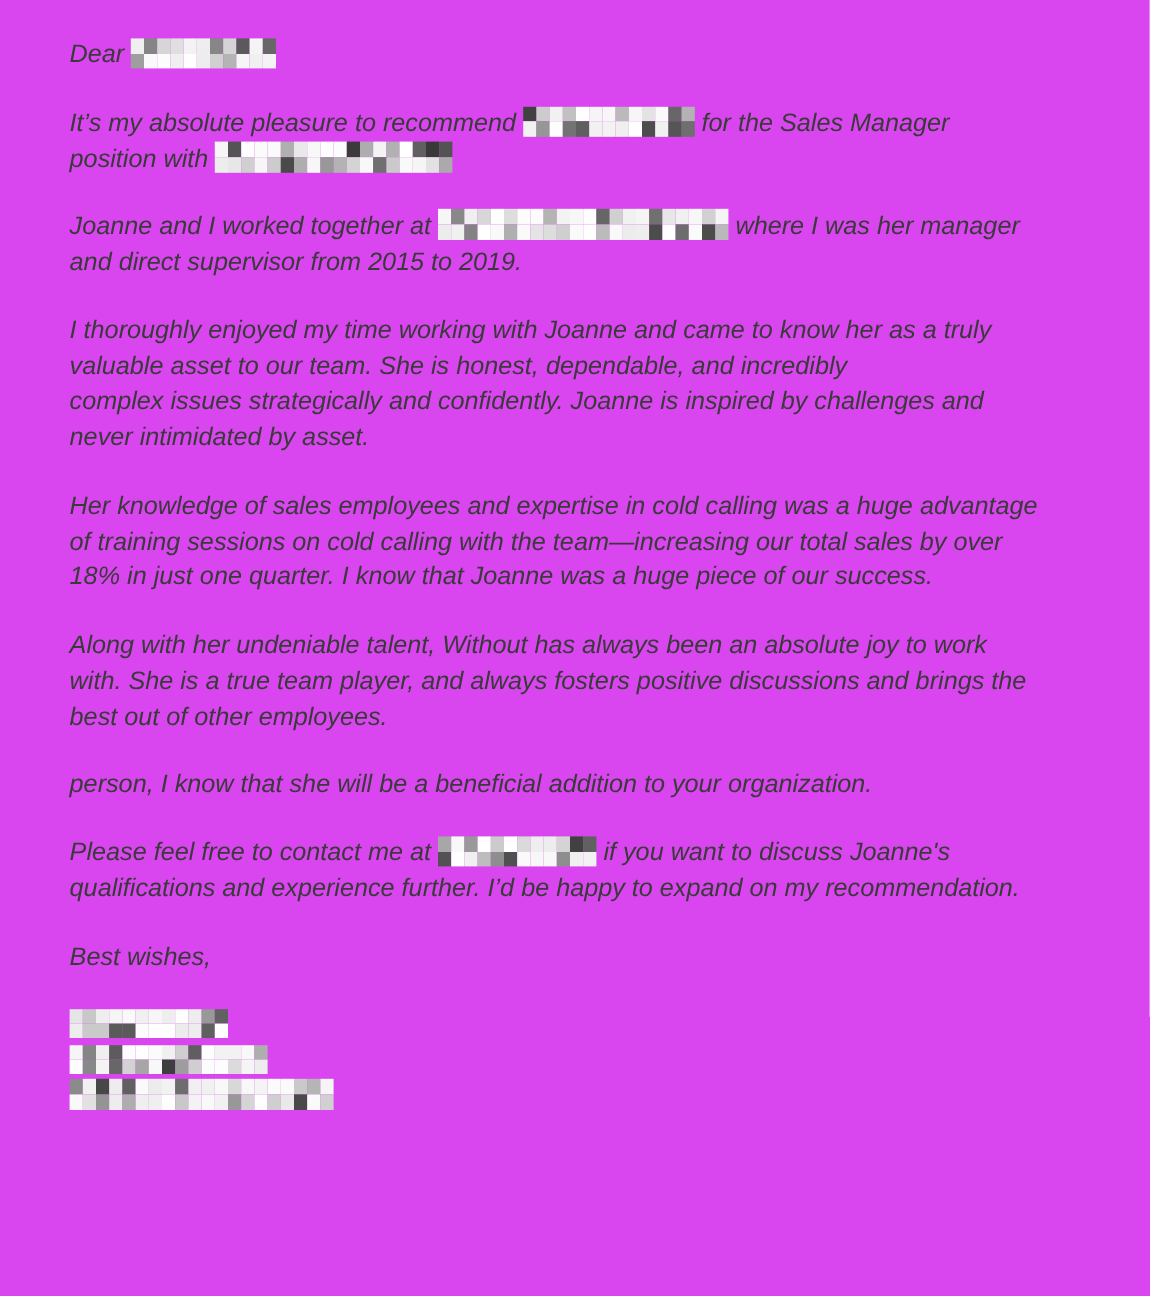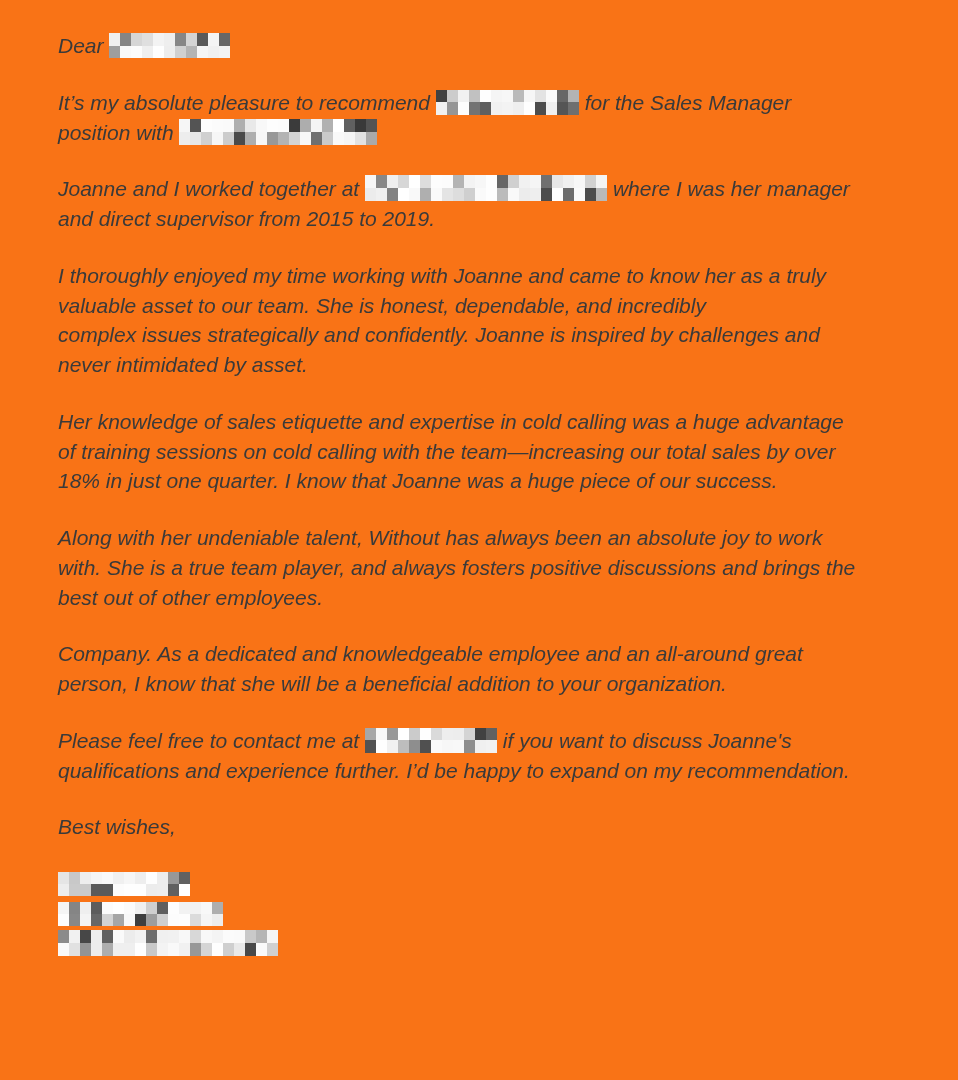--- a/index.html
+++ b/index.html
@@ -15,21 +15,21 @@
   .page {
     box-sizing: border-box;
     width: 958px;
     height: 1080px;
     padding: 31px 92px 30px 58px;
     font-family: "Liberation Sans", sans-serif;
     font-style: italic;
     font-size: 21px;
     line-height: 29.75px;
     color: #3a3a3a;
-    background: #f97316;
+    background: #d946ef;
   }
   .para {
     margin: 0 0 27px 0;
   }
   .para:last-child {
     margin-bottom: 0;
   }
   .line {
     white-space: pre;
     min-height: 29.75px;
@@ -62,31 +62,30 @@
       <div class="line"><span>Joanne and I worked together at </span><span class="redact"><span class="px-row"><span class="px-cell" style="width: 11px; height: 13px; background: rgb(246, 246, 246);"></span><span class="px-cell" style="width: 11px; height: 13px; background: rgb(136, 136, 136);"></span><span class="px-cell" style="width: 11px; height: 13px; background: rgb(239, 239, 239);"></span><span class="px-cell" style="width: 11px; height: 13px; background: rgb(215, 215, 215);"></span><span class="px-cell" style="width: 11px; height: 13px; background: rgb(255, 255, 255);"></span><span class="px-cell" style="width: 11px; height: 13px; background: rgb(221, 221, 221);"></span><span class="px-cell" style="width: 11px; height: 13px; background: rgb(253, 253, 253);"></span><span class="px-cell" style="width: 11px; height: 13px; background: rgb(252, 252, 252);"></span><span class="px-cell" style="width: 11px; height: 13px; background: rgb(180, 180, 180);"></span><span class="px-cell" style="width: 11px; height: 13px; background: rgb(243, 243, 243);"></span><span class="px-cell" style="width: 11px; height: 13px; background: rgb(247, 247, 247);"></span><span class="px-cell" style="width: 11px; height: 13px; background: rgb(254, 254, 254);"></span><span class="px-cell" style="width: 11px; height: 13px; background: rgb(102, 102, 102);"></span><span class="px-cell" style="width: 11px; height: 13px; background: rgb(208, 208, 208);"></span><span class="px-cell" style="width: 11px; height: 13px; background: rgb(241, 241, 241);"></span><span class="px-cell" style="width: 11px; height: 13px; background: rgb(245, 245, 245);"></span><span class="px-cell" style="width: 11px; height: 13px; background: rgb(112, 112, 112);"></span><span class="px-cell" style="width: 11px; height: 13px; background: rgb(231, 231, 231);"></span><span class="px-cell" style="width: 11px; height: 13px; background: rgb(240, 240, 240);"></span><span class="px-cell" style="width: 11px; height: 13px; background: rgb(247, 247, 247);"></span><span class="px-cell" style="width: 11px; height: 13px; background: rgb(209, 209, 209);"></span><span class="px-cell" style="width: 11px; height: 13px; background: rgb(244, 244, 244);"></span></span><span class="px-row"><span class="px-cell" style="width: 11px; height: 13px; background: rgb(236, 236, 236);"></span><span class="px-cell" style="width: 11px; height: 13px; background: rgb(240, 240, 240);"></span><span class="px-cell" style="width: 11px; height: 13px; background: rgb(131, 131, 131);"></span><span class="px-cell" style="width: 11px; height: 13px; background: rgb(255, 255, 255);"></span><span class="px-cell" style="width: 11px; height: 13px; background: rgb(249, 249, 249);"></span><span class="px-cell" style="width: 11px; height: 13px; background: rgb(175, 175, 175);"></span><span class="px-cell" style="width: 11px; height: 13px; background: rgb(250, 250, 250);"></span><span class="px-cell" style="width: 11px; height: 13px; background: rgb(228, 228, 228);"></span><span class="px-cell" style="width: 11px; height: 13px; background: rgb(221, 221, 221);"></span><span class="px-cell" style="width: 11px; height: 13px; background: rgb(207, 207, 207);"></span><span class="px-cell" style="width: 11px; height: 13px; background: rgb(250, 250, 250);"></span><span class="px-cell" style="width: 11px; height: 13px; background: rgb(254, 254, 254);"></span><span class="px-cell" style="width: 11px; height: 13px; background: rgb(187, 187, 187);"></span><span class="px-cell" style="width: 11px; height: 13px; background: rgb(249, 249, 249);"></span><span class="px-cell" style="width: 11px; height: 13px; background: rgb(236, 236, 236);"></span><span class="px-cell" style="width: 11px; height: 13px; background: rgb(238, 238, 238);"></span><span class="px-cell" style="width: 11px; height: 13px; background: rgb(76, 76, 76);"></span><span class="px-cell" style="width: 11px; height: 13px; background: rgb(254, 254, 254);"></span><span class="px-cell" style="width: 11px; height: 13px; background: rgb(109, 109, 109);"></span><span class="px-cell" style="width: 11px; height: 13px; background: rgb(250, 250, 250);"></span><span class="px-cell" style="width: 11px; height: 13px; background: rgb(76, 76, 76);"></span><span class="px-cell" style="width: 11px; height: 13px; background: rgb(185, 185, 185);"></span></span></span><span> where I was her manager</span></div>
       <div class="line"><span>and direct supervisor from 2015 to 2019.</span></div>
     </div>
     <div class="para">
       <div class="line"><span>I thoroughly enjoyed my time working with Joanne and came to know her as a truly</span></div>
       <div class="line"><span>valuable asset to our team. She is honest, dependable, and incredibly</span></div>
       <div class="line"><span>complex issues strategically and confidently. Joanne is inspired by challenges and</span></div>
       <div class="line"><span>never intimidated by asset.</span></div>
     </div>
     <div class="para">
-      <div class="line"><span>Her knowledge of sales etiquette and expertise in cold calling was a huge advantage</span></div>
+      <div class="line"><span>Her knowledge of sales employees and expertise in cold calling was a huge advantage</span></div>
       <div class="line"><span>of training sessions on cold calling with the team—increasing our total sales by over</span></div>
       <div class="line"><span>18% in just one quarter. I know that Joanne was a huge piece of our success.</span></div>
     </div>
     <div class="para">
       <div class="line"><span>Along with her undeniable talent, Without has always been an absolute joy to work</span></div>
       <div class="line"><span>with. She is a true team player, and always fosters positive discussions and brings the</span></div>
       <div class="line"><span>best out of other employees.</span></div>
     </div>
     <div class="para">
-      <div class="line"><span>Company. As a dedicated and knowledgeable employee and an all-around great</span></div>
       <div class="line"><span>person, I know that she will be a beneficial addition to your organization.</span></div>
     </div>
     <div class="para">
       <div class="line"><span>Please feel free to contact me at </span><span class="redact"><span class="px-row"><span class="px-cell" style="width: 11px; height: 12.5px; background: rgb(167, 167, 167);"></span><span class="px-cell" style="width: 11px; height: 12.5px; background: rgb(248, 248, 248);"></span><span class="px-cell" style="width: 11px; height: 12.5px; background: rgb(153, 153, 153);"></span><span class="px-cell" style="width: 11px; height: 12.5px; background: rgb(255, 255, 255);"></span><span class="px-cell" style="width: 11px; height: 12.5px; background: rgb(203, 203, 203);"></span><span class="px-cell" style="width: 11px; height: 12.5px; background: rgb(254, 254, 254);"></span><span class="px-cell" style="width: 11px; height: 12.5px; background: rgb(218, 218, 218);"></span><span class="px-cell" style="width: 11px; height: 12.5px; background: rgb(238, 238, 238);"></span><span class="px-cell" style="width: 11px; height: 12.5px; background: rgb(237, 237, 237);"></span><span class="px-cell" style="width: 11px; height: 12.5px; background: rgb(212, 212, 212);"></span><span class="px-cell" style="width: 11px; height: 12.5px; background: rgb(65, 65, 65);"></span><span class="px-cell" style="width: 11px; height: 12.5px; background: rgb(97, 97, 97);"></span></span><span class="px-row"><span class="px-cell" style="width: 11px; height: 12.5px; background: rgb(82, 82, 82);"></span><span class="px-cell" style="width: 11px; height: 12.5px; background: rgb(254, 254, 254);"></span><span class="px-cell" style="width: 11px; height: 12.5px; background: rgb(240, 240, 240);"></span><span class="px-cell" style="width: 11px; height: 12.5px; background: rgb(189, 189, 189);"></span><span class="px-cell" style="width: 11px; height: 12.5px; background: rgb(142, 142, 142);"></span><span class="px-cell" style="width: 11px; height: 12.5px; background: rgb(80, 80, 80);"></span><span class="px-cell" style="width: 11px; height: 12.5px; background: rgb(250, 250, 250);"></span><span class="px-cell" style="width: 11px; height: 12.5px; background: rgb(247, 247, 247);"></span><span class="px-cell" style="width: 11px; height: 12.5px; background: rgb(248, 248, 248);"></span><span class="px-cell" style="width: 11px; height: 12.5px; background: rgb(142, 142, 142);"></span><span class="px-cell" style="width: 11px; height: 12.5px; background: rgb(240, 240, 240);"></span><span class="px-cell" style="width: 11px; height: 12.5px; background: rgb(242, 242, 242);"></span></span></span><span> if you want to discuss Joanne's</span></div>
       <div class="line"><span>qualifications and experience further. I’d be happy to expand on my recommendation.</span></div>
     </div>
     <div class="para">
       <div class="line"><span>Best wishes,</span></div>
     </div>
     <div class="para">

